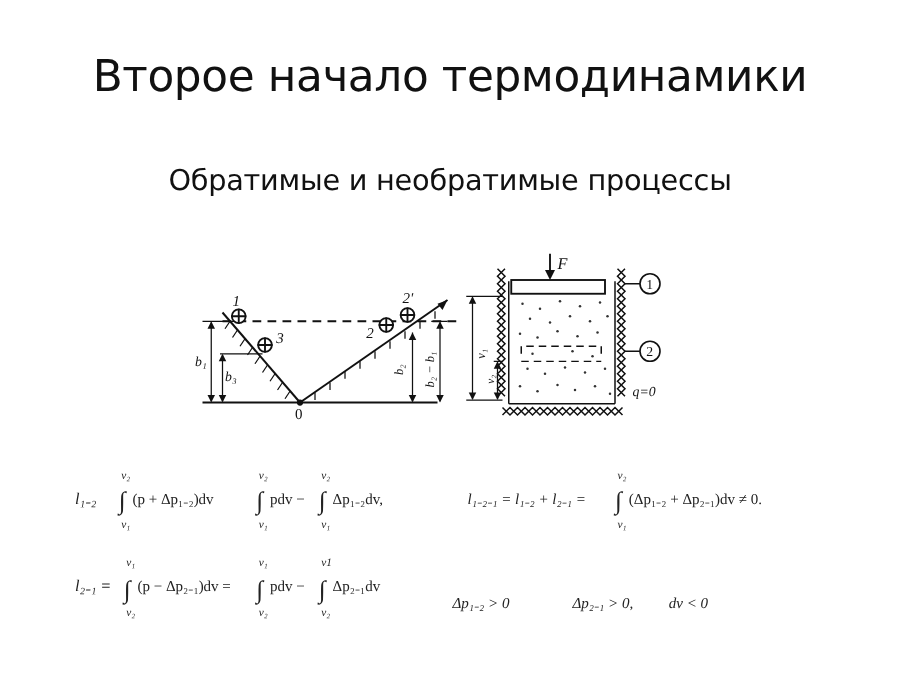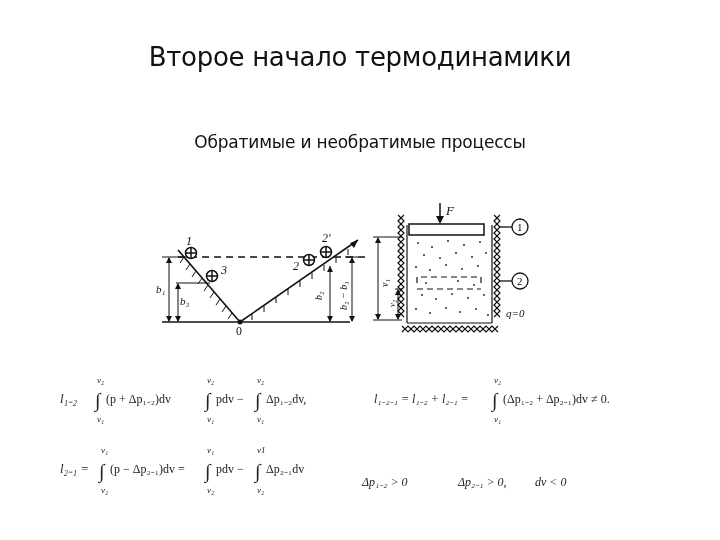--- a/index.html
+++ b/index.html
@@ -2,25 +2,25 @@
 <html><head>
   <meta charset="utf-8">
   <style>
     html, body { margin: 0; padding: 0; }
     body {
       width: 720px; height: 540px; background: #ffffff; position: relative; overflow: hidden;
       font-family: "Liberation Sans", sans-serif; color: #111;
     }
     .title {
       position: absolute; left: 0; top: 42px; width: 720px; text-align: center;
-      font-family: "DejaVu Sans", sans-serif; font-size: 26px; color: #111; letter-spacing: -0.3px;
+      font-family: "DejaVu Sans", sans-serif; font-size: 35px; color: #111; letter-spacing: -0.3px;
     }
     .subtitle {
       position: absolute; left: 0; top: 132px; width: 720px; text-align: center;
-      font-family: "DejaVu Sans", sans-serif; font-size: 17px; color: #111; letter-spacing: -0.2px;
+      font-family: "DejaVu Sans", sans-serif; font-size: 23px; color: #111; letter-spacing: -0.2px;
     }
     .diagram { position: absolute; left: 140px; top: 195px; width: 430px; height: 150px; }
     .formula { position: absolute; font-family: "Liberation Serif", serif; color: #222; }
     .formula svg text { font-family: "Liberation Serif", serif; fill: #222; }
     .diagram svg text { font-family: "Liberation Serif", serif; fill: #111; }
   </style>
 </head>
 <body>
 
 <div class="title">Второе начало термодинамики</div>

